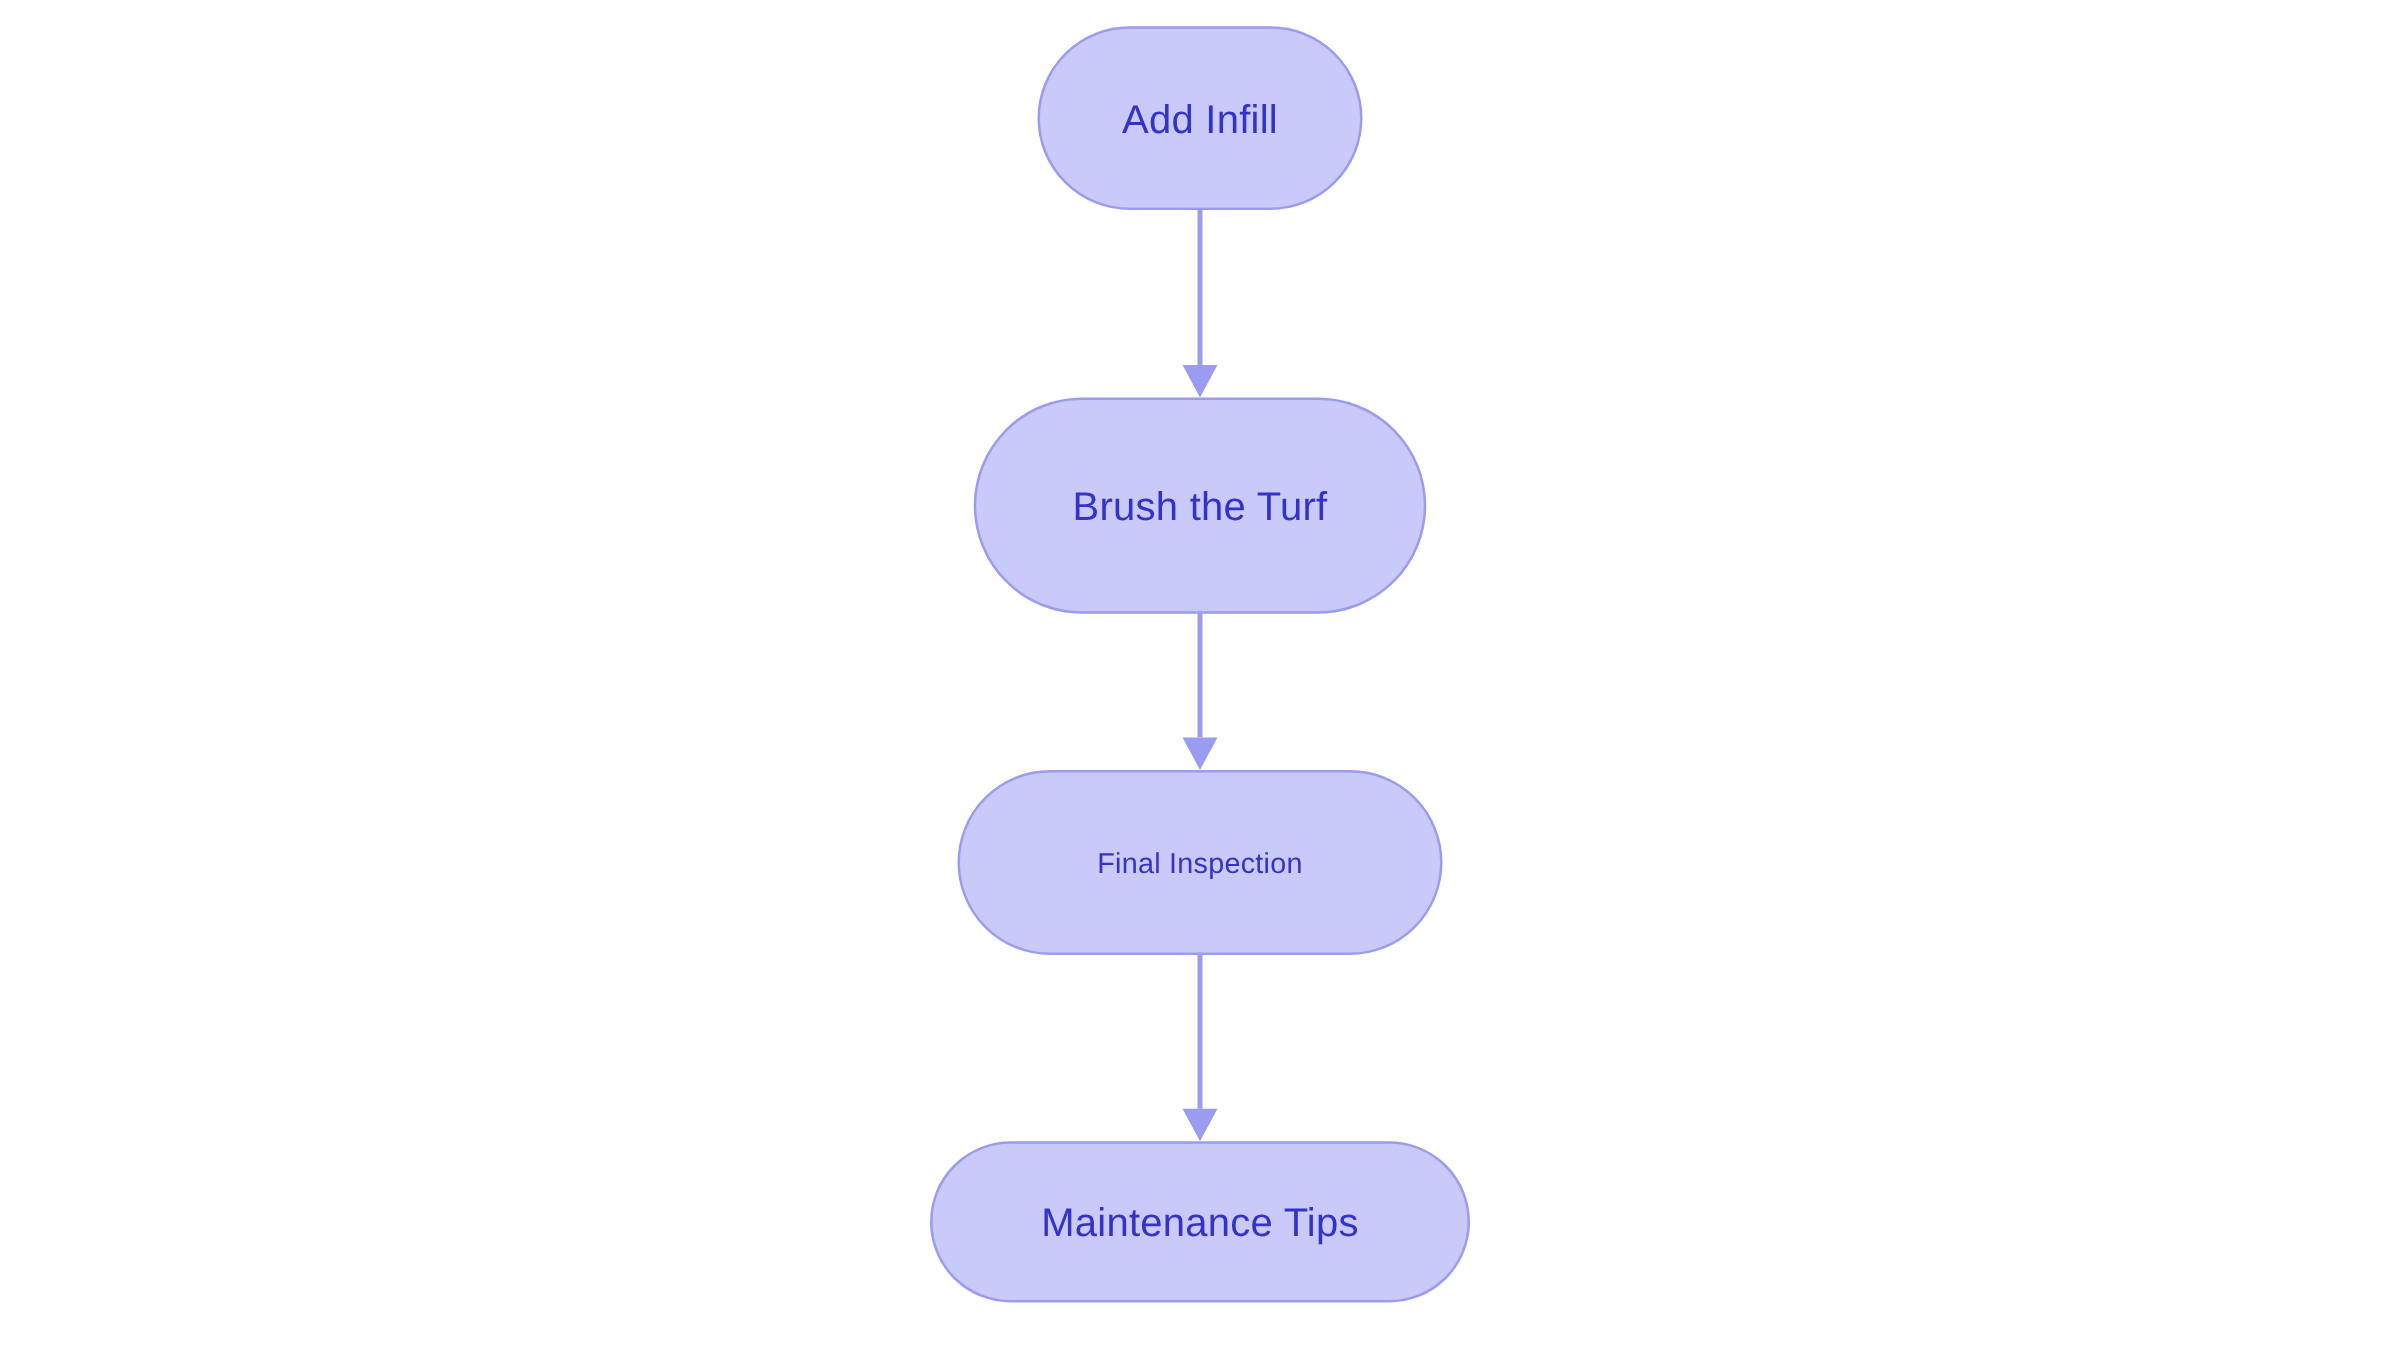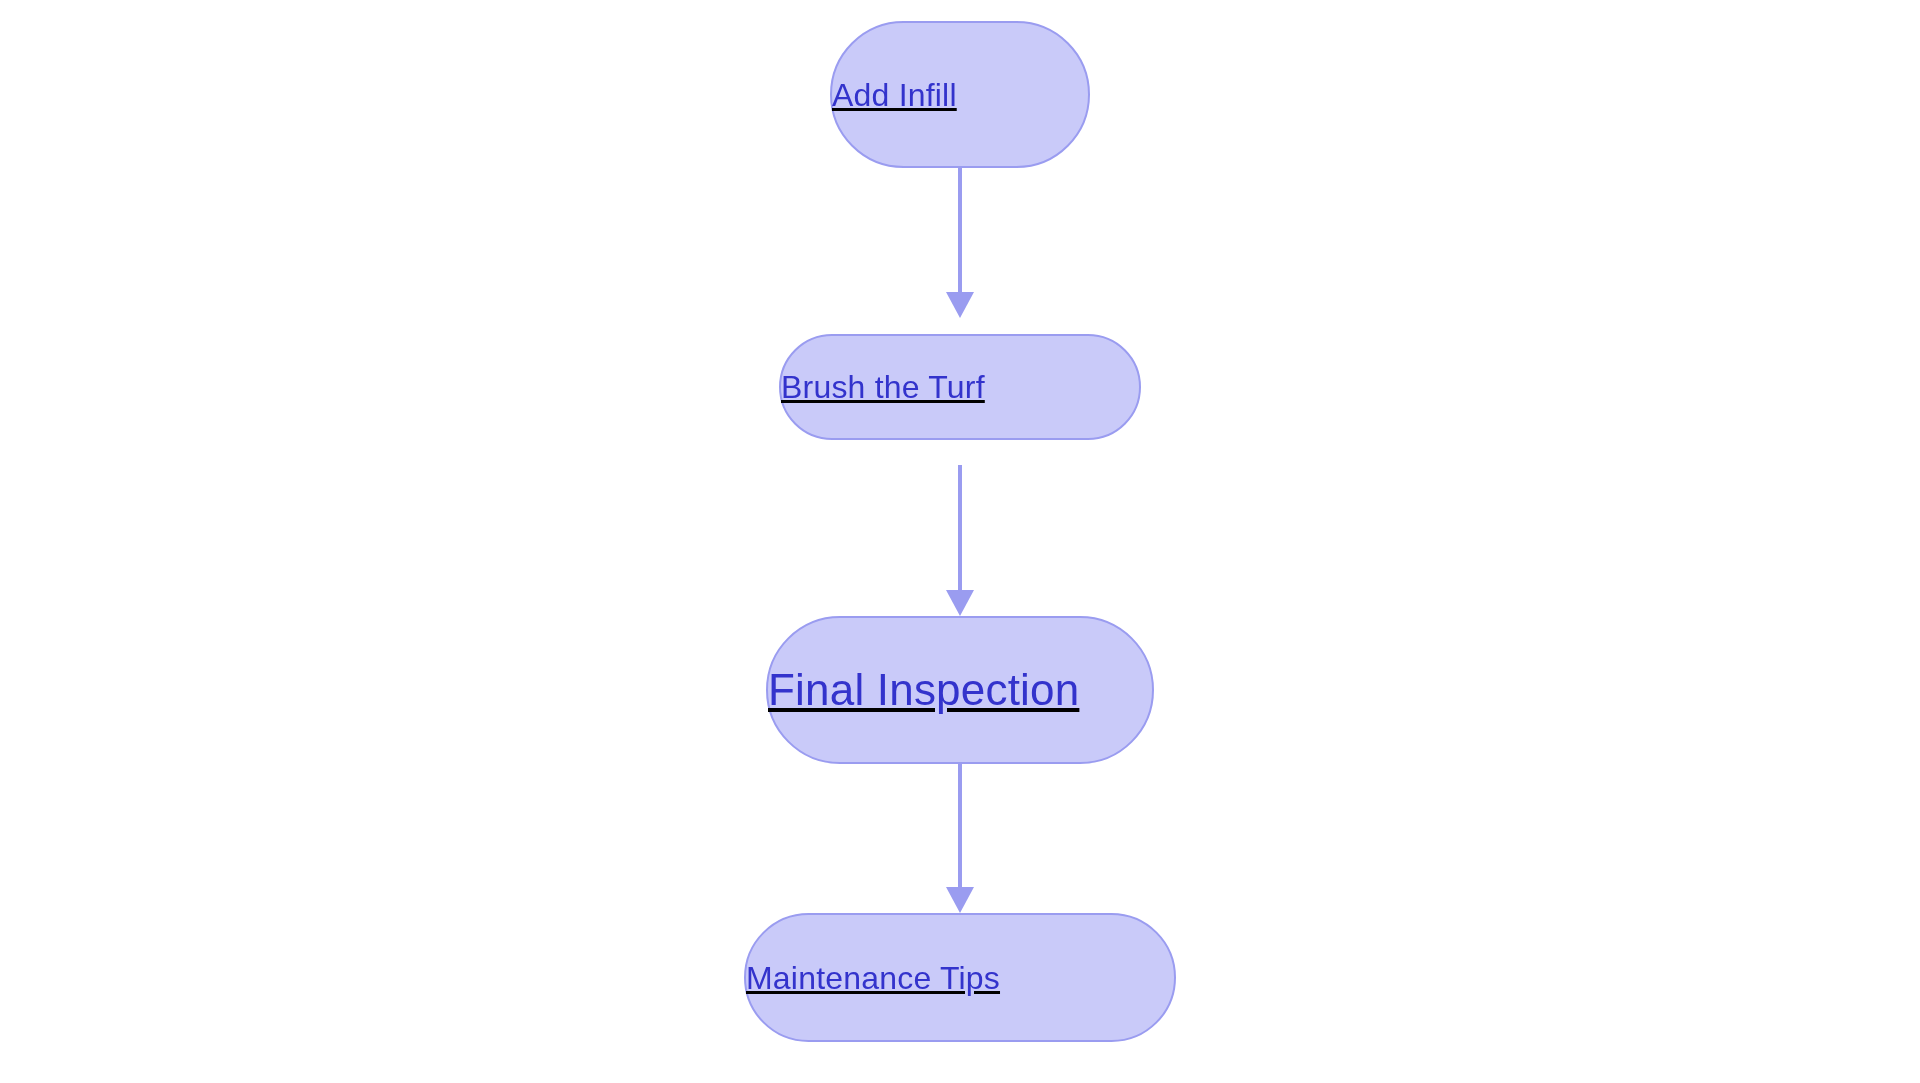--- a/index.html
+++ b/index.html
@@ -20,26 +20,25 @@
     width: 1920px;
     height: 1083px;
     background: #ffffff;
   }
 
   .node {
     position: absolute;
     box-sizing: border-box;
     display: flex;
     align-items: center;
-    justify-content: flex-start;
+    justify-content: center;
     background: #c9caf9;
     border: 2px solid #9a9cf0;
     border-radius: 999px;
     z-index: 2;
-    text-decoration: underline;
   }
 
   .node-label {
     font-family: "Liberation Sans", sans-serif;
     font-size: 32px;
     line-height: 1;
     letter-spacing: 0.2px;
     color: #3333cc;
     white-space: nowrap;
     user-select: none;
@@ -78,25 +77,25 @@
     <svg viewBox="0 0 28 149" width="28" height="149" preserveAspectRatio="none" aria-hidden="true">
       <line x1="14" y1="0" x2="14" y2="123" stroke="#9a9cf0" stroke-width="4"></line>
       <polygon points="0,123 28,123 14,149" fill="#9a9cf0"></polygon>
     </svg>
   </div>
 
   <div class="node" style="left: 830px; top: 21px; width: 260px; height: 147px; background: rgb(201, 202, 249); border: 2px solid rgb(154, 156, 240);">
     <span class="node-label" style="color: rgb(51, 51, 204); font-size: 32px;">Add Infill</span>
   </div>
 
-  <div class="node" style="left: 779px; top: 334px; width: 362px; height: 106px; background: rgb(201, 202, 249); border: 2px solid rgb(154, 156, 240);">
+  <div class="node" style="left: 779px; top: 318px; width: 362px; height: 173px; background: rgb(201, 202, 249); border: 2px solid rgb(154, 156, 240);">
     <span class="node-label" style="color: rgb(51, 51, 204); font-size: 32px;">Brush the Turf</span>
   </div>
 
   <div class="node" style="left: 766px; top: 616px; width: 388px; height: 148px; background: rgb(201, 202, 249); border: 2px solid rgb(154, 156, 240);">
-    <span class="node-label" style="color: rgb(51, 51, 204); font-size: 44px;">Final Inspection</span>
+    <span class="node-label" style="color: rgb(51, 51, 204); font-size: 23px;">Final Inspection</span>
   </div>
 
   <div class="node" style="left: 744px; top: 913px; width: 432px; height: 129px; background: rgb(201, 202, 249); border: 2px solid rgb(154, 156, 240);">
     <span class="node-label" style="color: rgb(51, 51, 204); font-size: 32px;">Maintenance Tips</span>
   </div>
 
 </div>
 
 </body></html>

